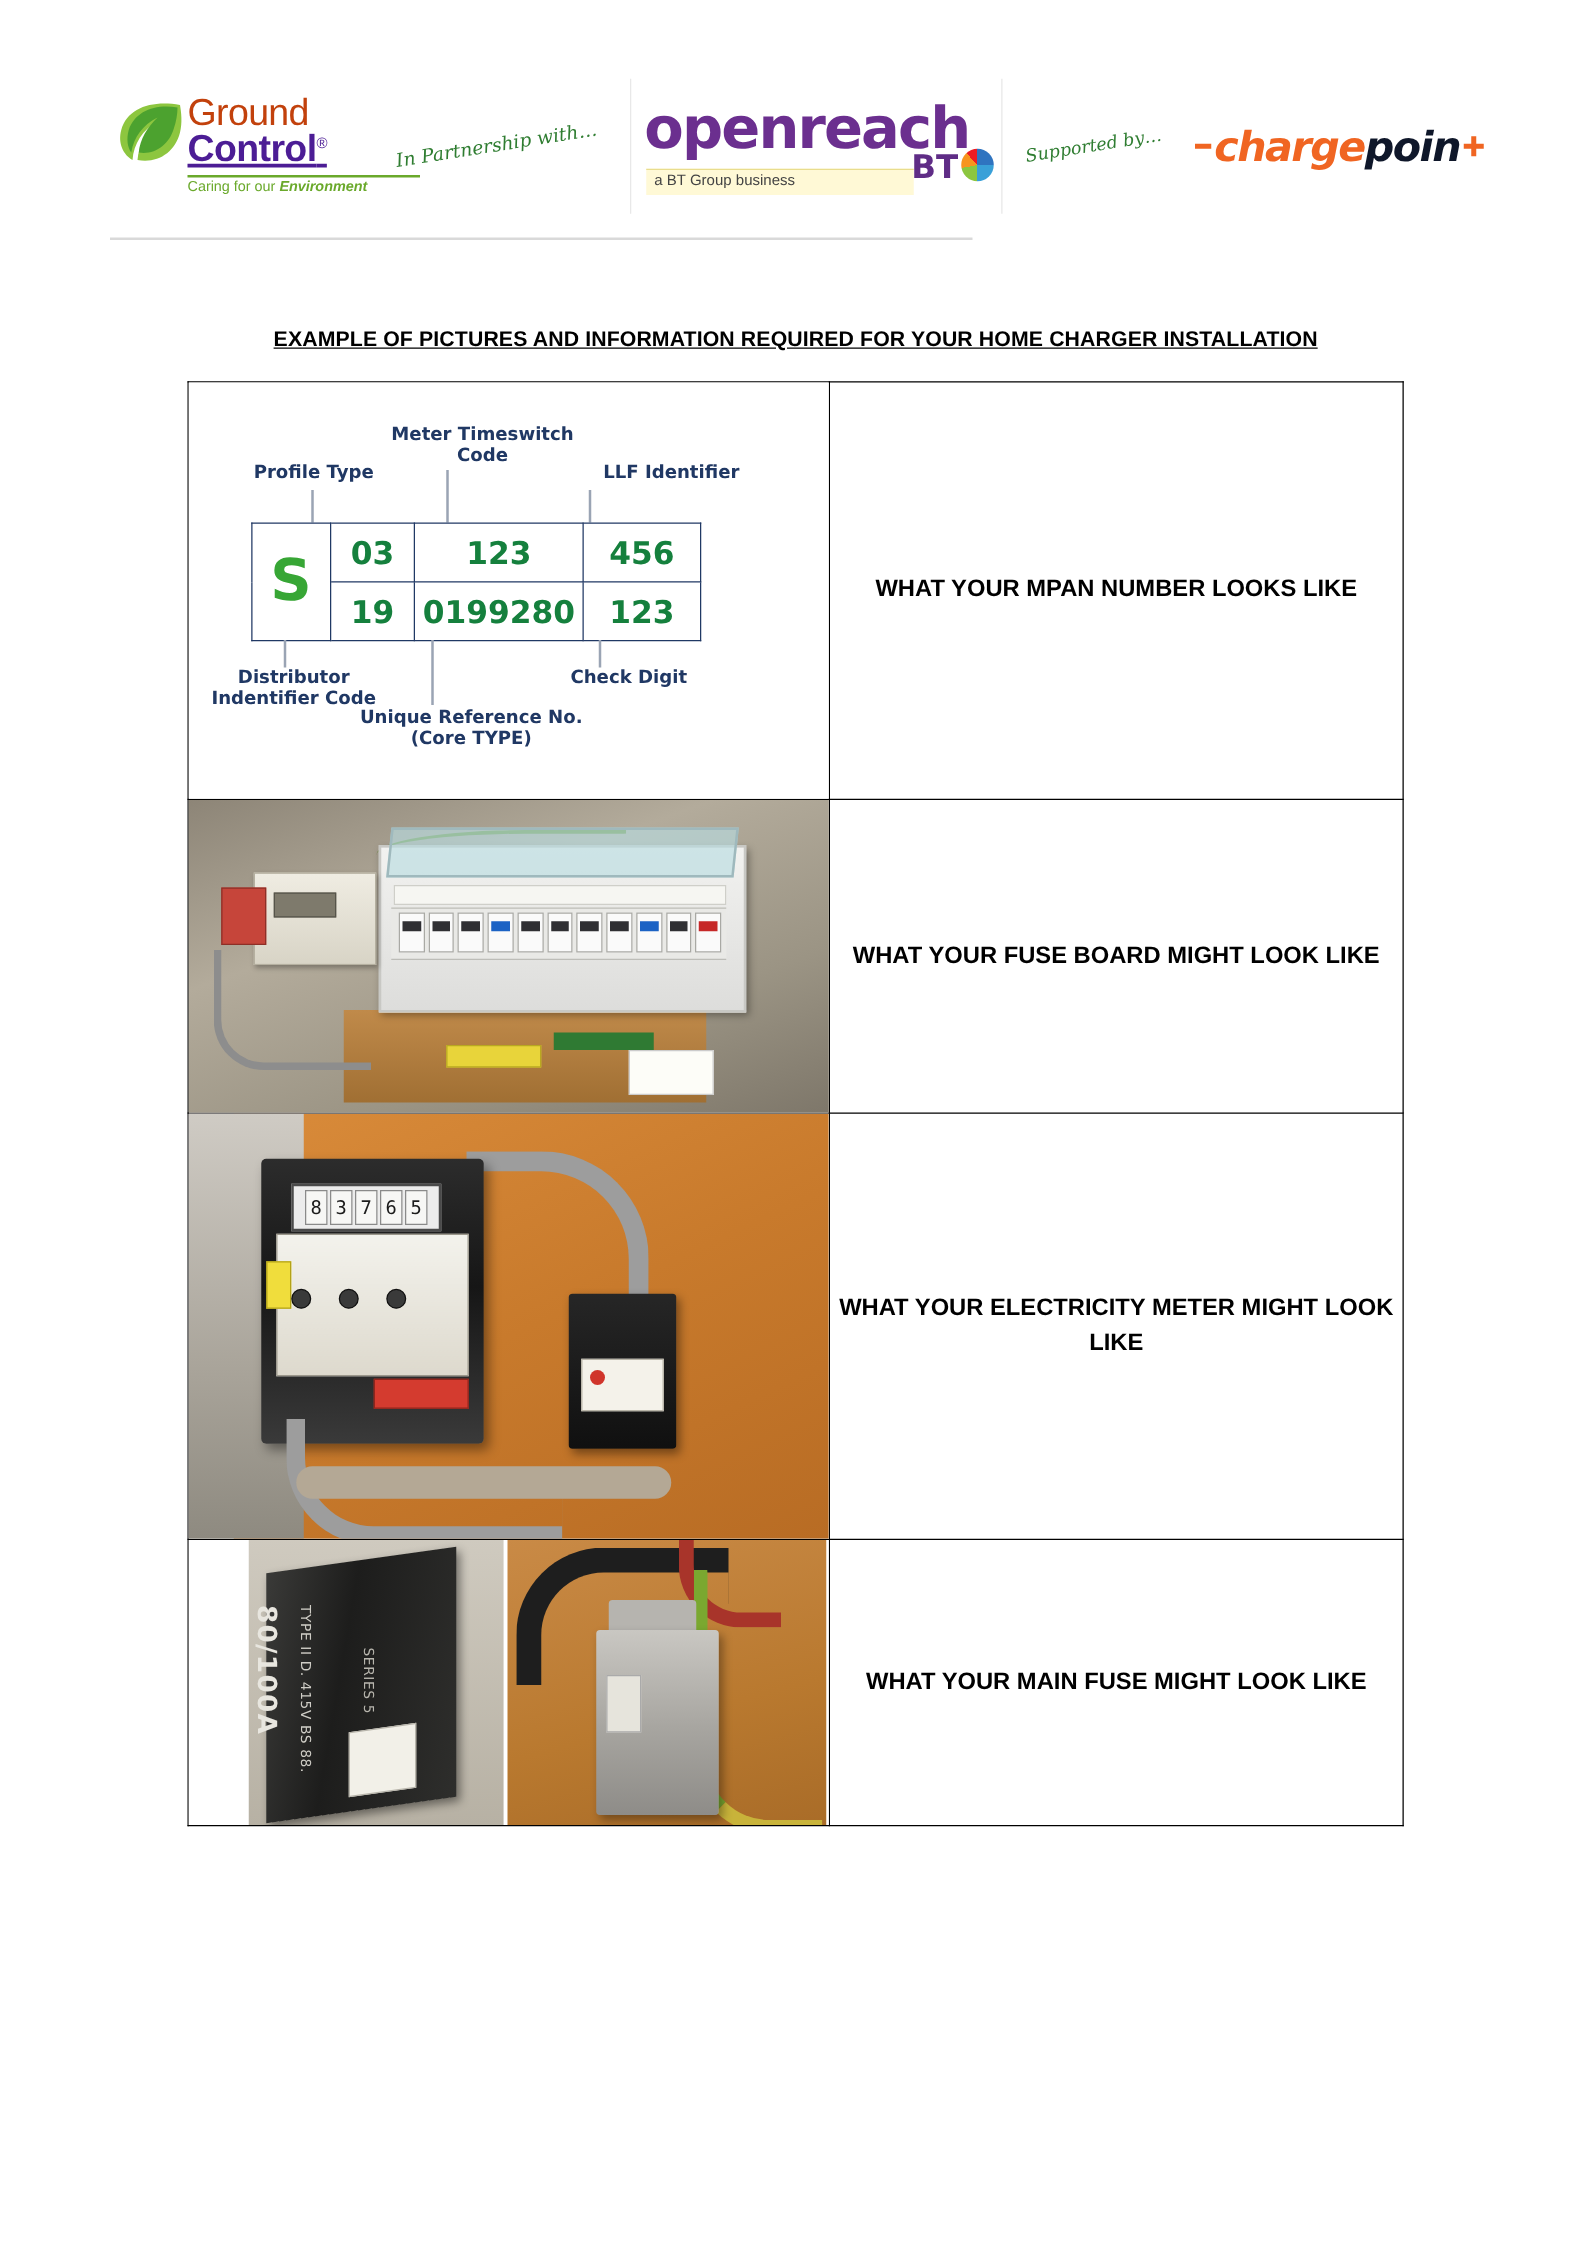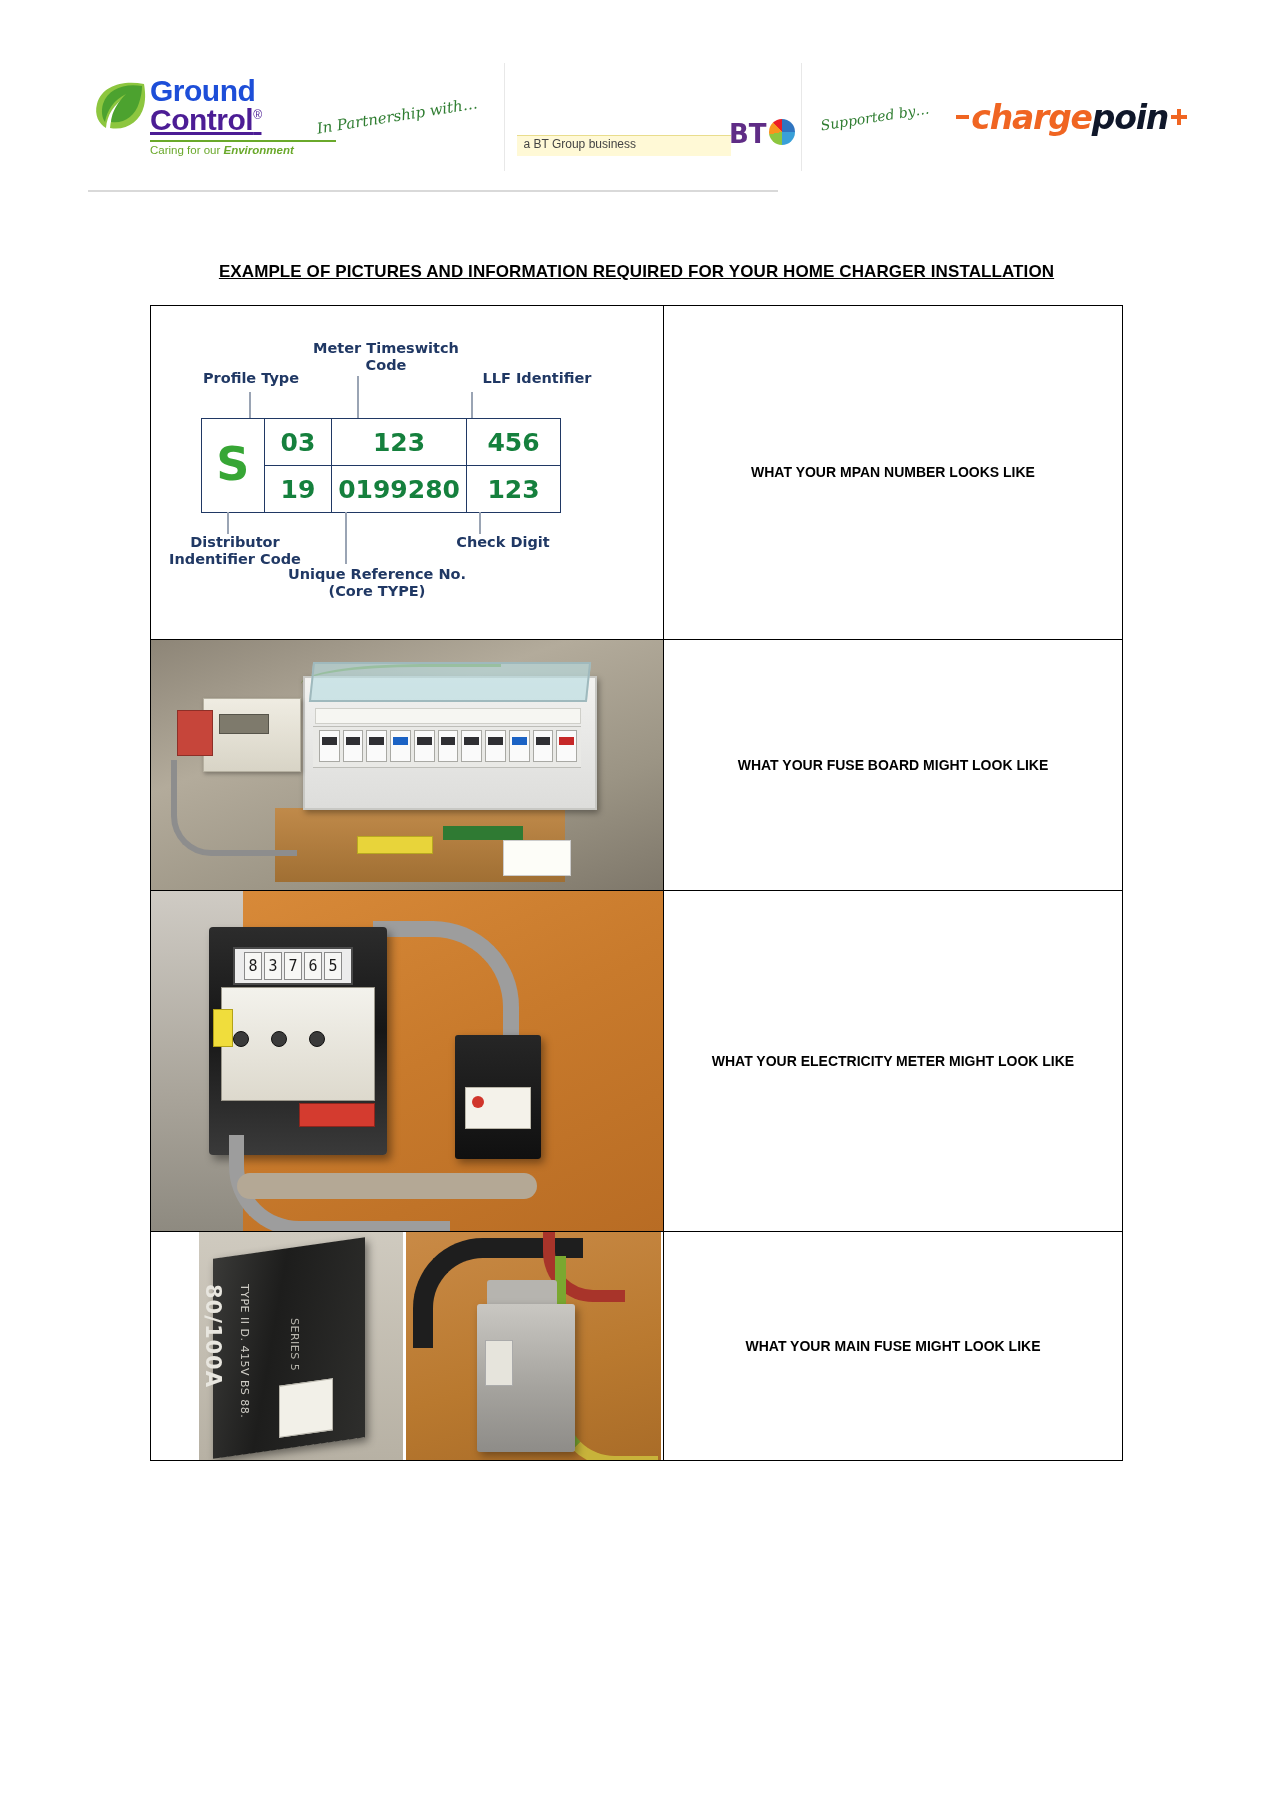--- a/index.html
+++ b/index.html
@@ -47,22 +47,22 @@
     width: 56px; height: 52px;
   }
   .gc-text {
     position: absolute;
     left: 58px;
     top: 2px;
     line-height: 0.98;
   }
   .gc-ground {
     font-size: 30px;
-    font-weight: bold;
-    color: #1d4ed8;
+    font-weight: normal;
+    color: #c2410c;
     letter-spacing: -0.5px;
   }
   .gc-control {
     font-size: 30px;
     font-weight: bold;
     color: #4c1d95;
     letter-spacing: -0.5px;
     text-decoration: underline;
   }
   .gc-reg {
@@ -229,21 +229,21 @@
   }
   .info-table td {
     border: 1.5px solid #000;
     padding: 0;
     vertical-align: middle;
   }
   .cell-img { width: 512px; height: auto; }
   .cell-label {
     width: 458px;
     text-align: center;
-    font-size: 14px;
+    font-size: 19px;
     font-weight: bold;
     line-height: 1.5;
     padding: 6px 42px;
   }
   .img-wrap {
     position: relative;
     width: 100%;
     overflow: hidden;
   }
 
@@ -513,20 +513,21 @@
         <div class="gc-ground">Ground</div>
         <div class="gc-control"><span>Control</span><span class="gc-reg">®</span></div>
       </div>
       <div class="gc-underline"></div>
       <div class="gc-tag"><span>Caring for our </span><i><b>Environment</b></i></div>
     </div>
 
     <div class="script-text script-partner">In Partnership with…</div>
 
     <div class="openreach-box">
+      <div class="or-word">openreach</div>
       <div class="or-sub-bar"></div>
       <div class="or-sub">a BT Group business</div>
       <div class="bt-logo">
         <span class="bt-text">BT</span>
         <span class="bt-ball"></span>
       </div>
     </div>
 
     <div class="script-text script-support">Supported by…</div>
 

